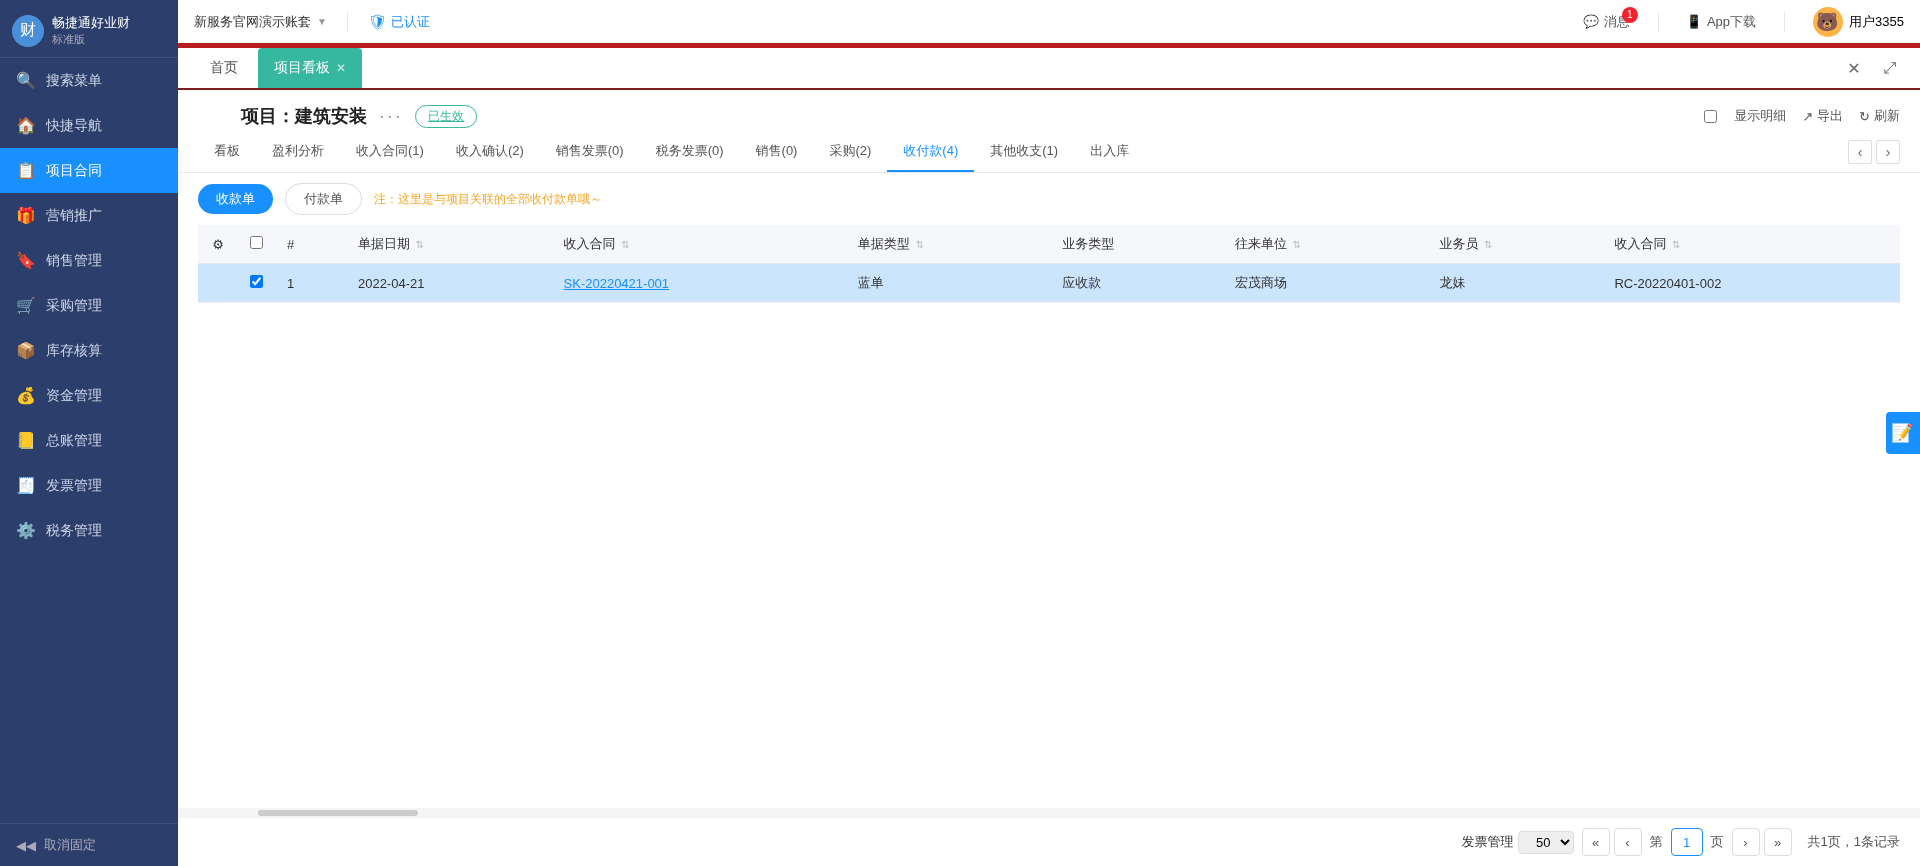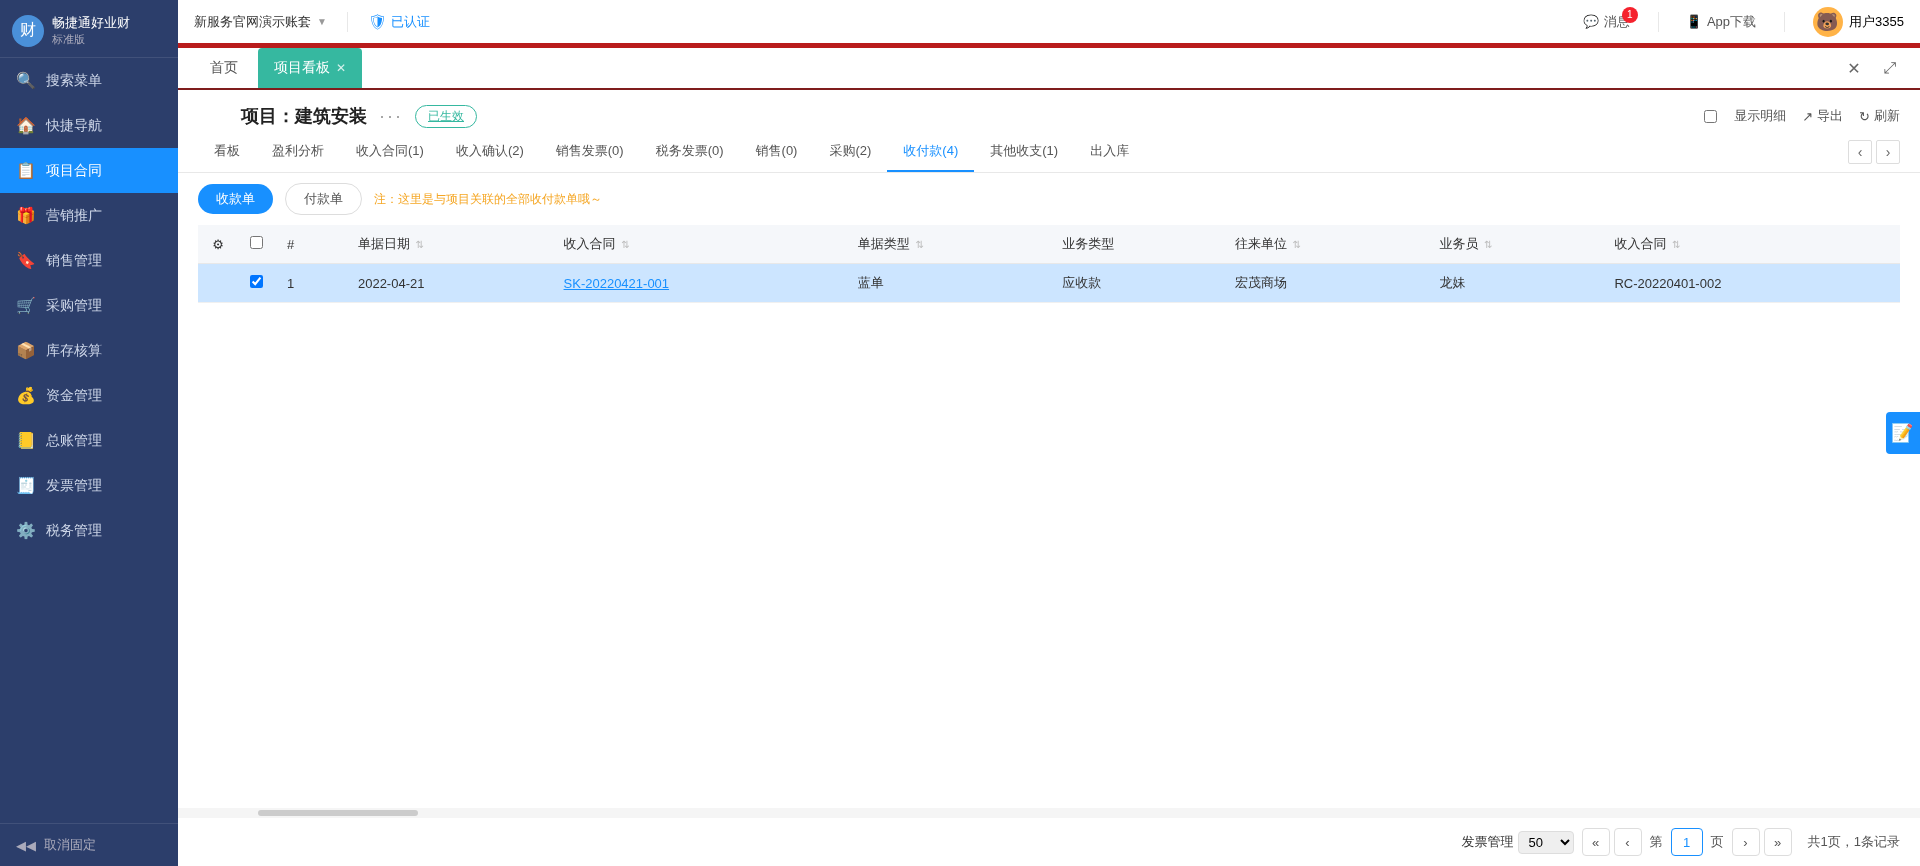--- a/index.html
+++ b/index.html
@@ -330,20 +330,21 @@
     .page-select {
       display: flex; align-items: center; gap: 4px;
       font-size: 13px; color: #333;
     }
     .page-select select {
       border: 1px solid #ddd;
       border-radius: 4px;
       padding: 2px 6px;
       font-size: 13px;
       cursor: pointer;
+      text-align: right;
     }
     .page-nav {
       display: flex; align-items: center; gap: 4px;
     }
     .page-btn {
       width: 28px; height: 28px;
       border: 1px solid #ddd;
       border-radius: 4px;
       background: #fff;
       cursor: pointer;

